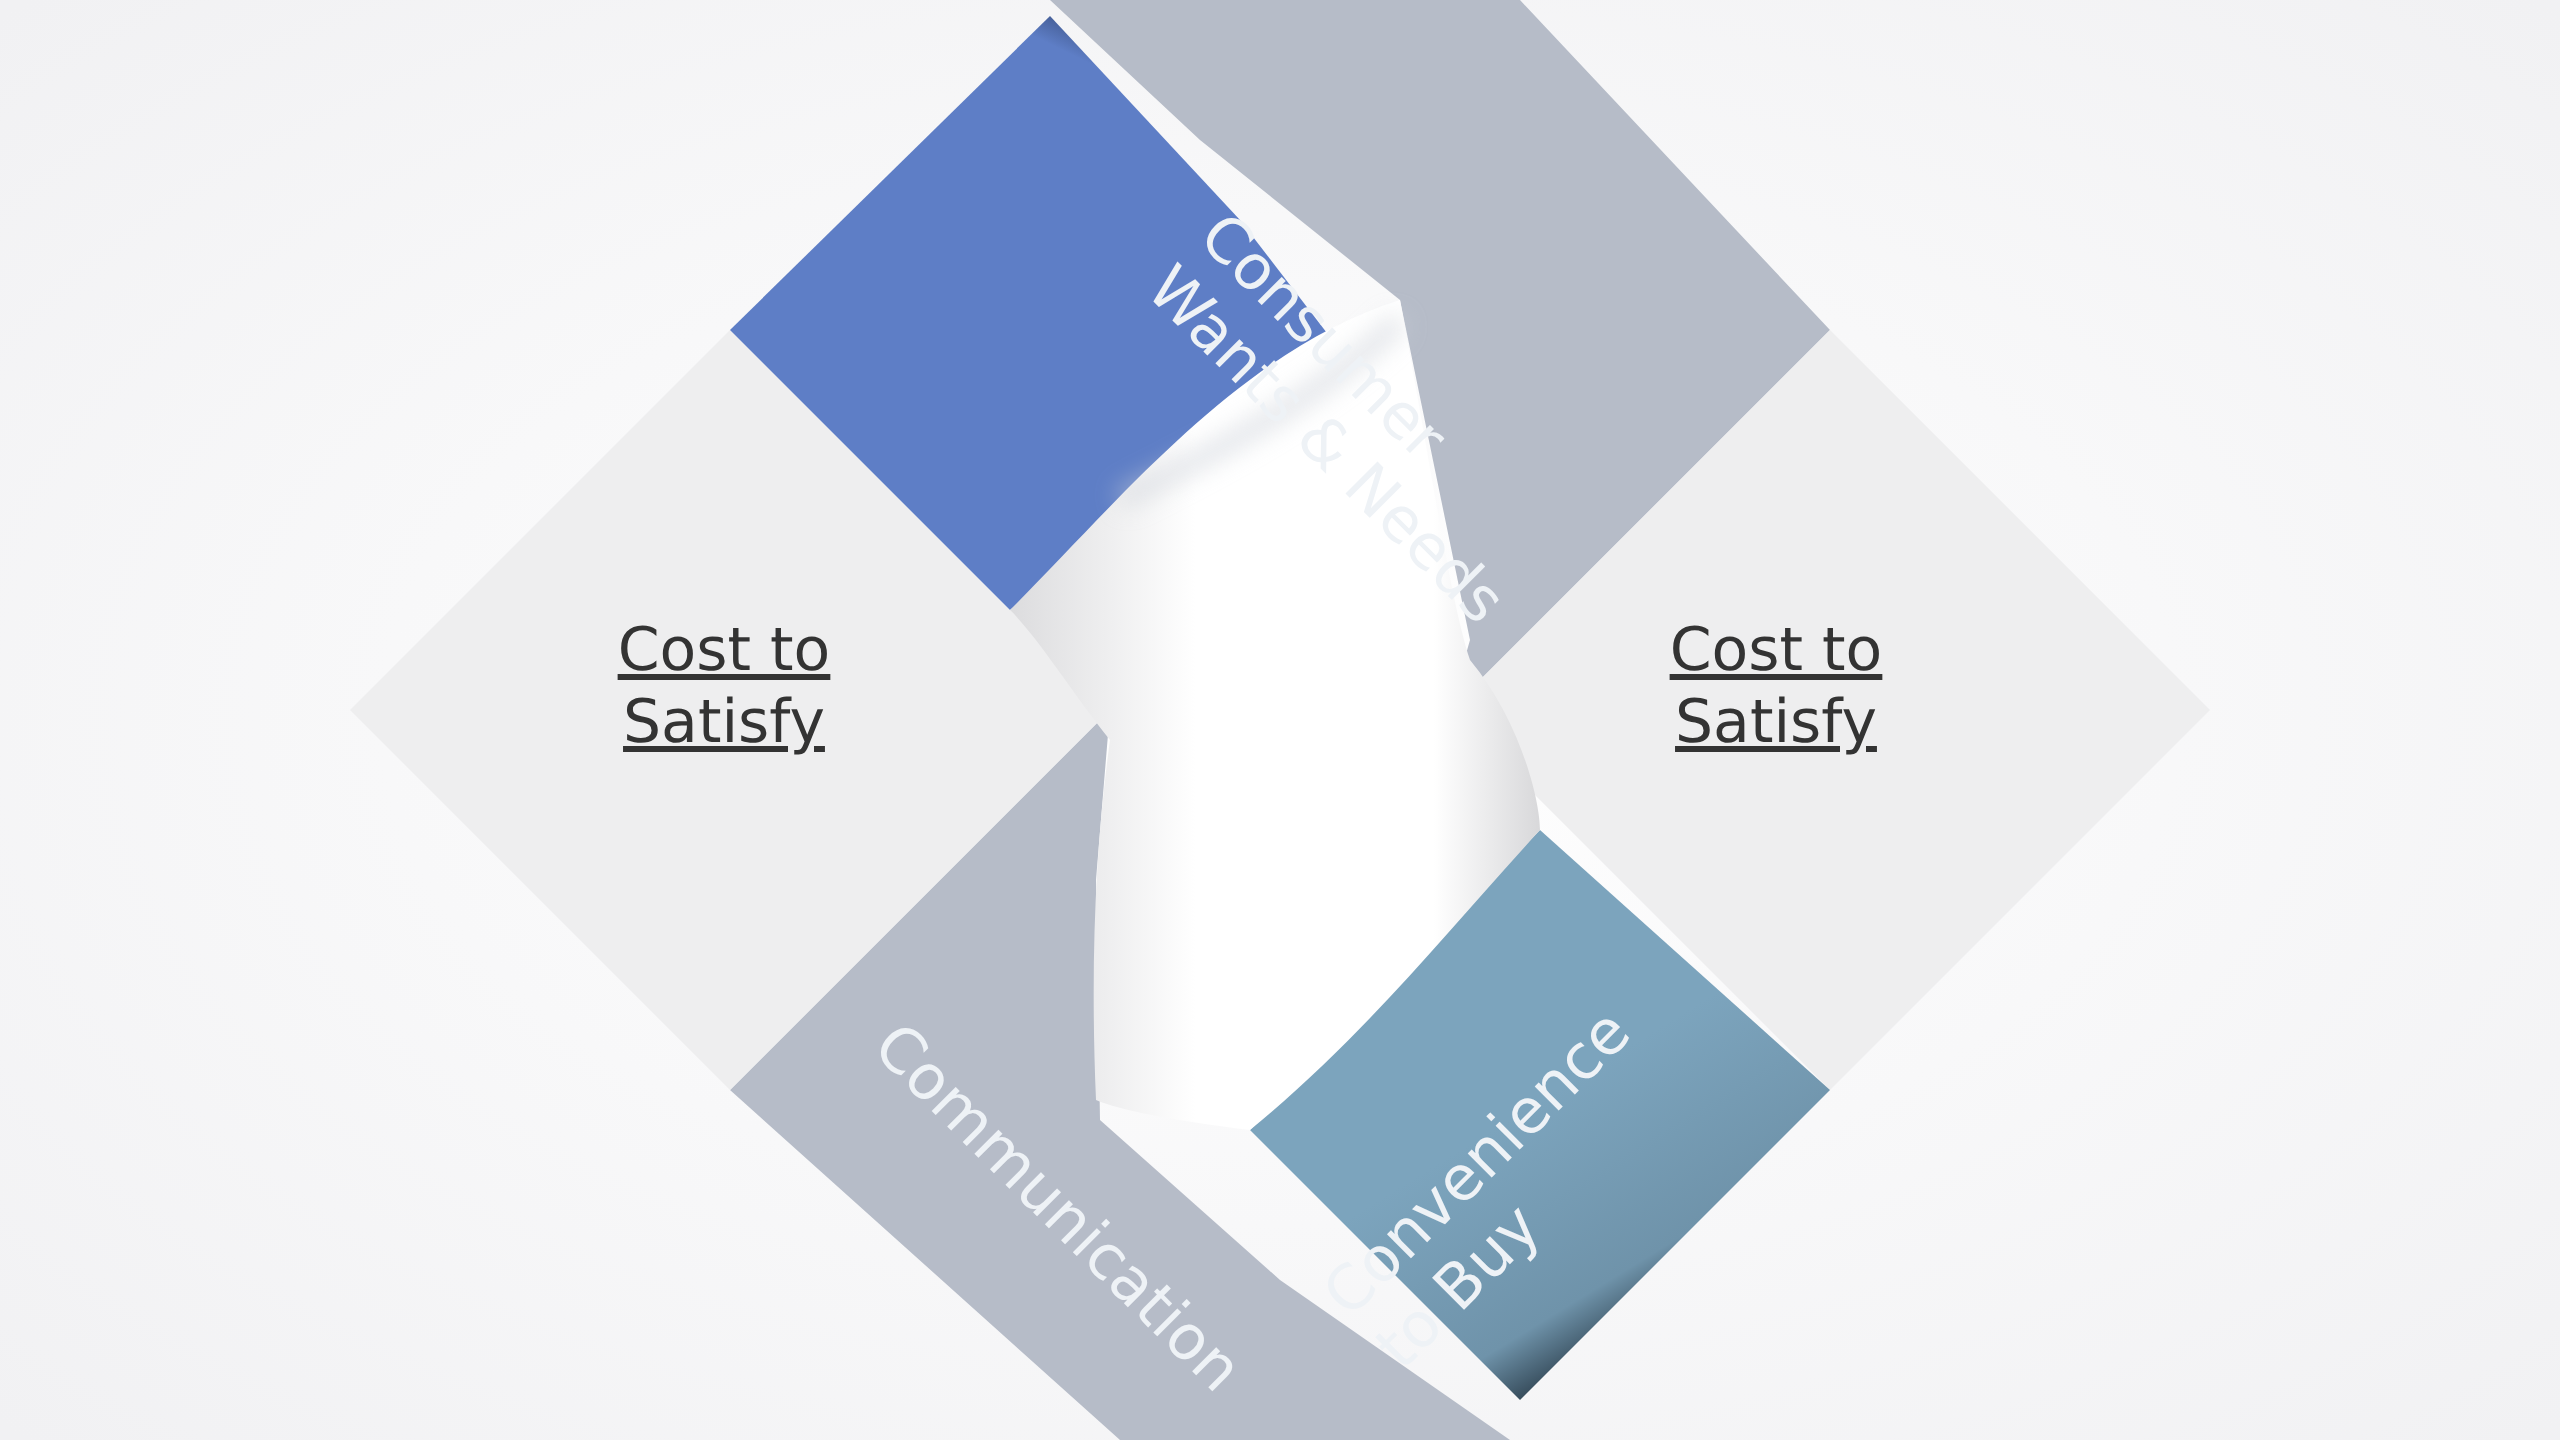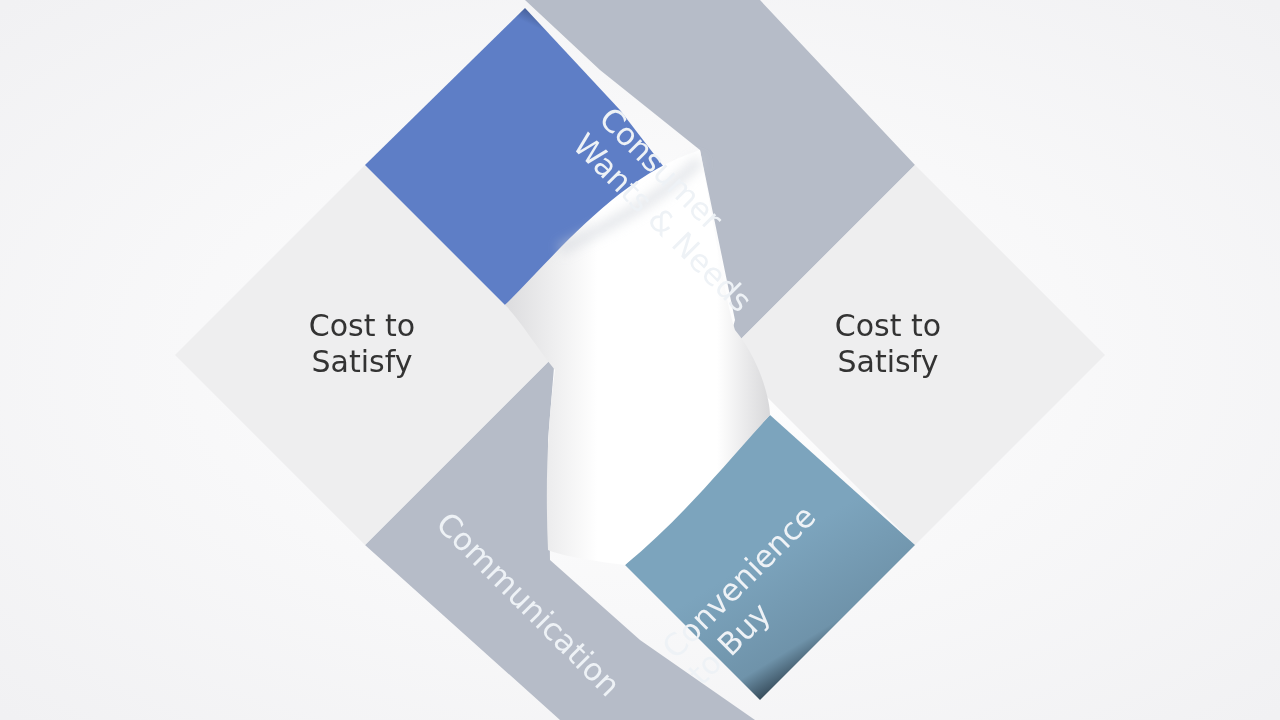--- a/index.html
+++ b/index.html
@@ -1,19 +1,19 @@
 <!DOCTYPE html>
 <html><head>
 <meta charset="utf-8">
 <style>
   html, body { margin:0; padding:0; }
   body { width:1280px; height:720px; overflow:hidden; background:#f7f7f8; position:relative; font-family:"DejaVu Sans", sans-serif; }
   #diagram { position:absolute; left:0; top:0; width:1280px; height:720px; }
   .lbl { position:absolute; white-space:pre; line-height:1.2; }
-  .dark { color:#333; font-size:30px; text-align:center; }
+  .dark { color:#333; font-size:30px; text-align:center;text-decoration:underline; }
   .light { color:#eef2f6; font-size:31px; }
 </style>
 </head>
 <body>
 
 <div id="diagram">
   <svg width="1280" height="720" viewBox="0 0 1280 720">
     <defs>
       <radialGradient id="bgGrad" cx="50%" cy="50%" r="70%">
         <stop offset="0%" stop-color="#ffffff"></stop>

